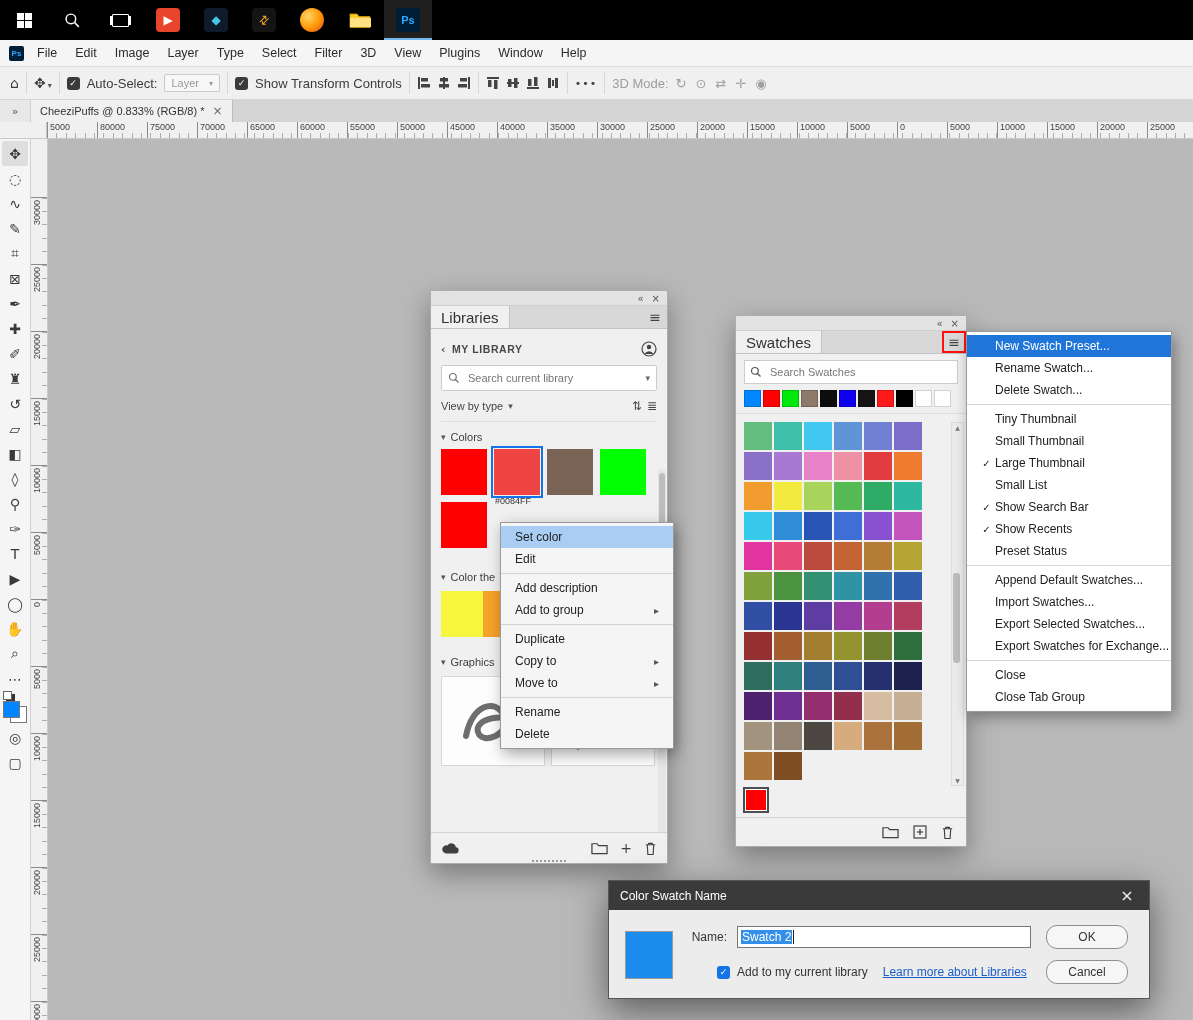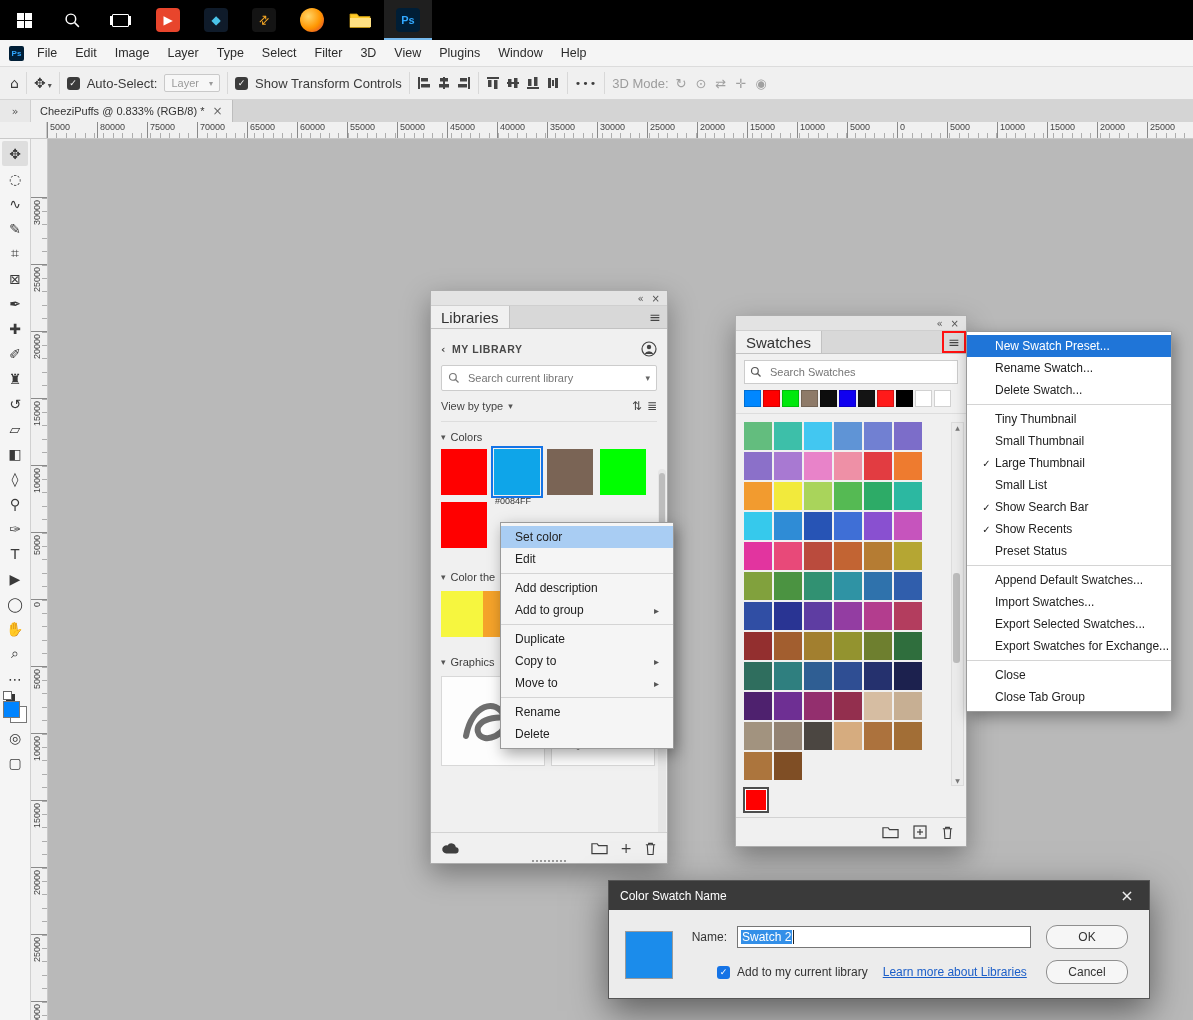--- a/index.html
+++ b/index.html
@@ -484,21 +484,21 @@
     <div class="sec-label">
       <span class="glyph" style="font-size:9px;color:#555">▾</span>
       <span>Colors</span>
     </div>
     <div class="lib-colors">
 
         <div class="lib-sw" style="background: rgb(255, 0, 0);">
           <span class="sw-label"></span>
         </div>
 
-        <div class="lib-sw selected" style="background: #0ea5e9;">
+        <div class="lib-sw selected" style="background: #ef4444;">
           <span class="sw-label">#0084FF</span>
         </div>
 
         <div class="lib-sw" style="background: rgb(122, 100, 85);">
           <span class="sw-label"></span>
         </div>
 
         <div class="lib-sw" style="background: rgb(0, 255, 0);">
           <span class="sw-label"></span>
         </div>

